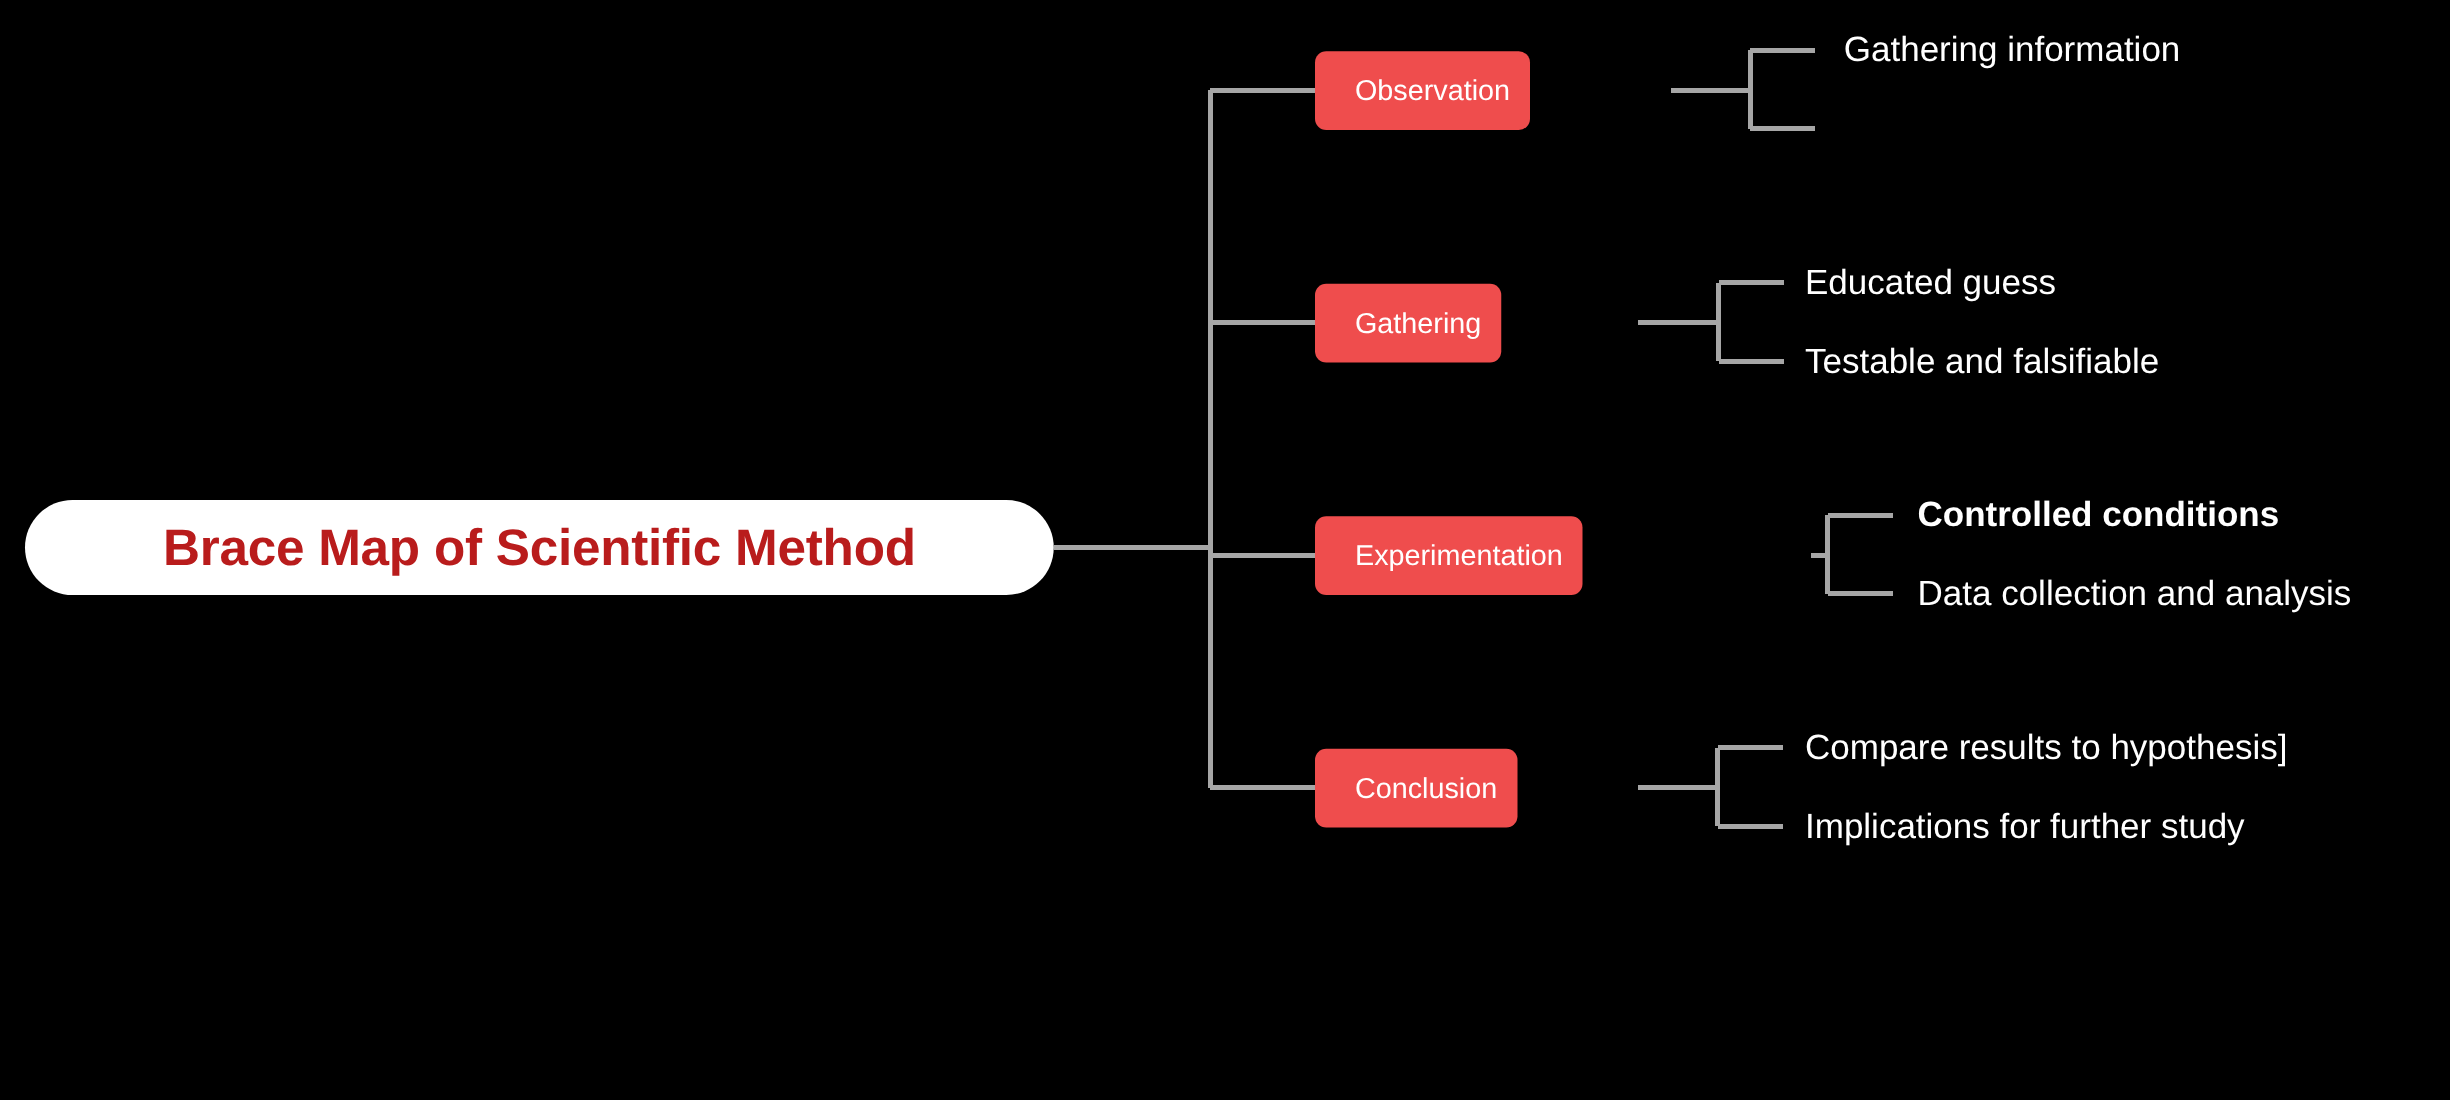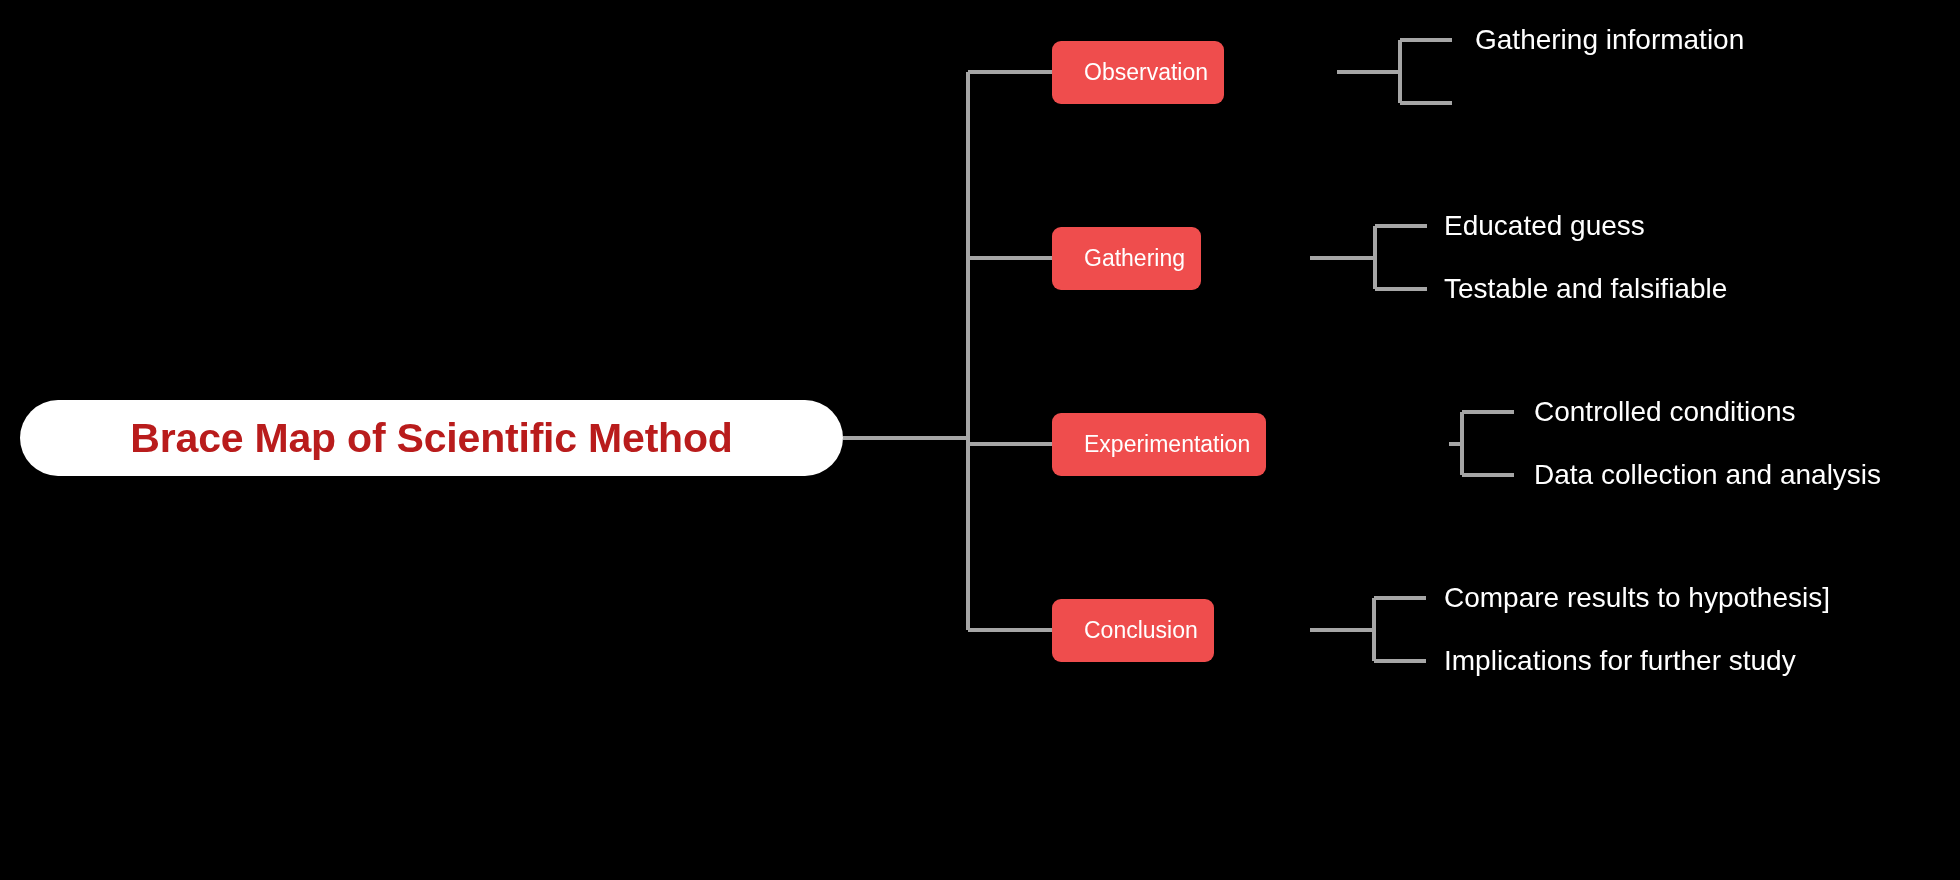--- a/index.html
+++ b/index.html
@@ -136,21 +136,21 @@
   <div class="leaf-node" style="left:1444px; top:212px;">
     <span class="leaf-label">Educated guess</span>
   </div>
   <div class="leaf-node" style="left:1444px; top:275px;">
     <span class="leaf-label">Testable and falsifiable</span>
   </div>
 
   <div class="branch-node" style="left:1052px; top:413px; height:63px;">
     <span class="branch-label">Experimentation</span>
   </div>
-  <div class="leaf-node" style="left:1534px; top:398px;">
+  <div class="leaf-node" style="left:1534px; top:398px;font-weight:bold;">
     <span class="leaf-label">Controlled conditions</span>
   </div>
   <div class="leaf-node" style="left:1534px; top:461px;">
     <span class="leaf-label">Data collection and analysis</span>
   </div>
 
   <div class="branch-node" style="left:1052px; top:599px; height:63px;">
     <span class="branch-label">Conclusion</span>
   </div>
   <div class="leaf-node" style="left:1444px; top:584px;">

